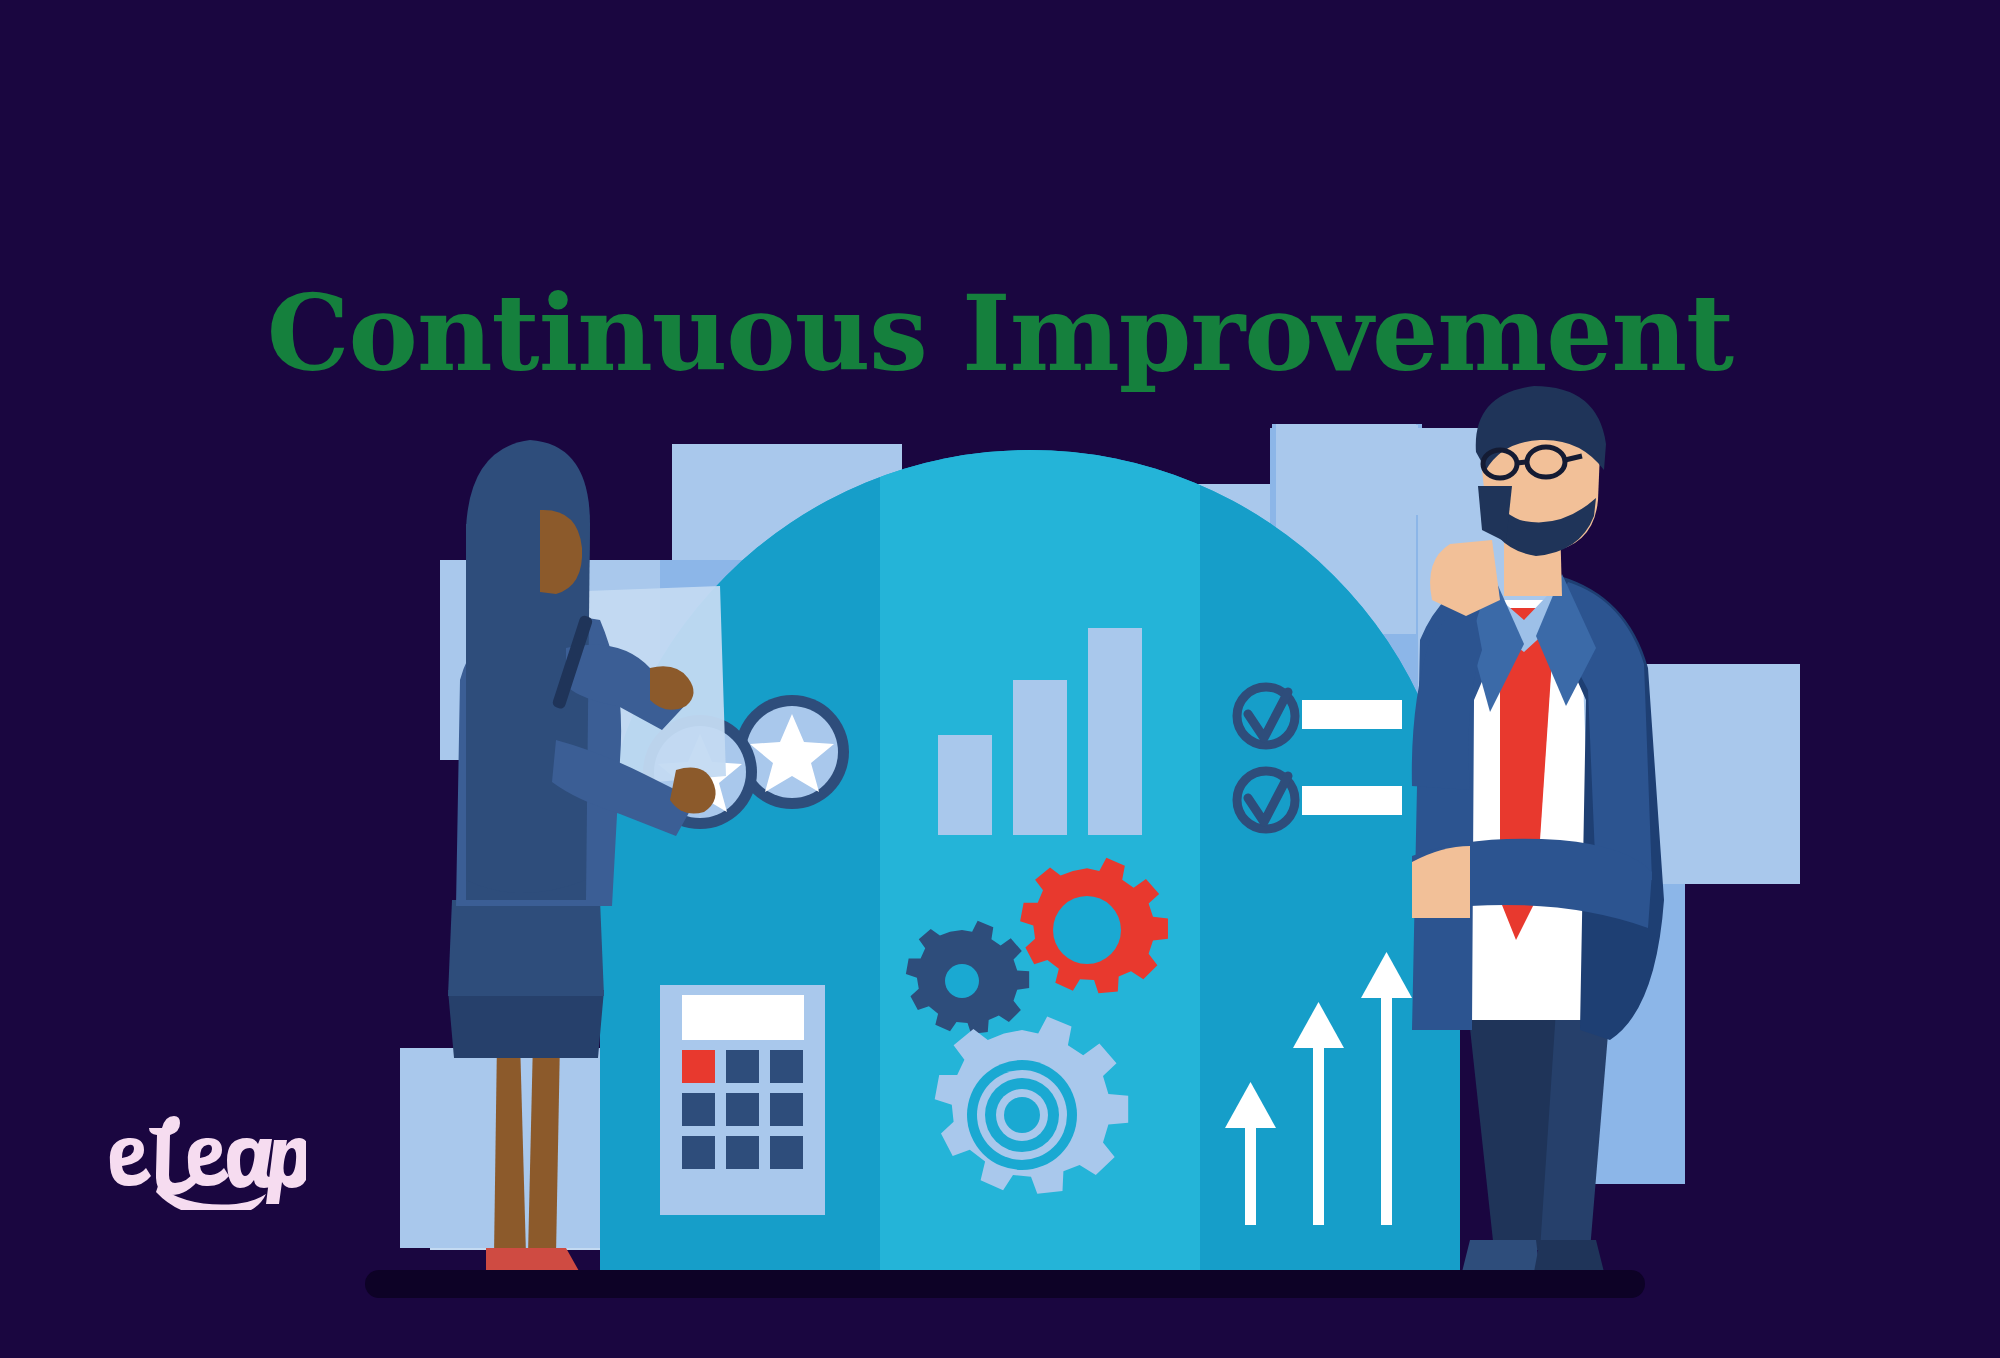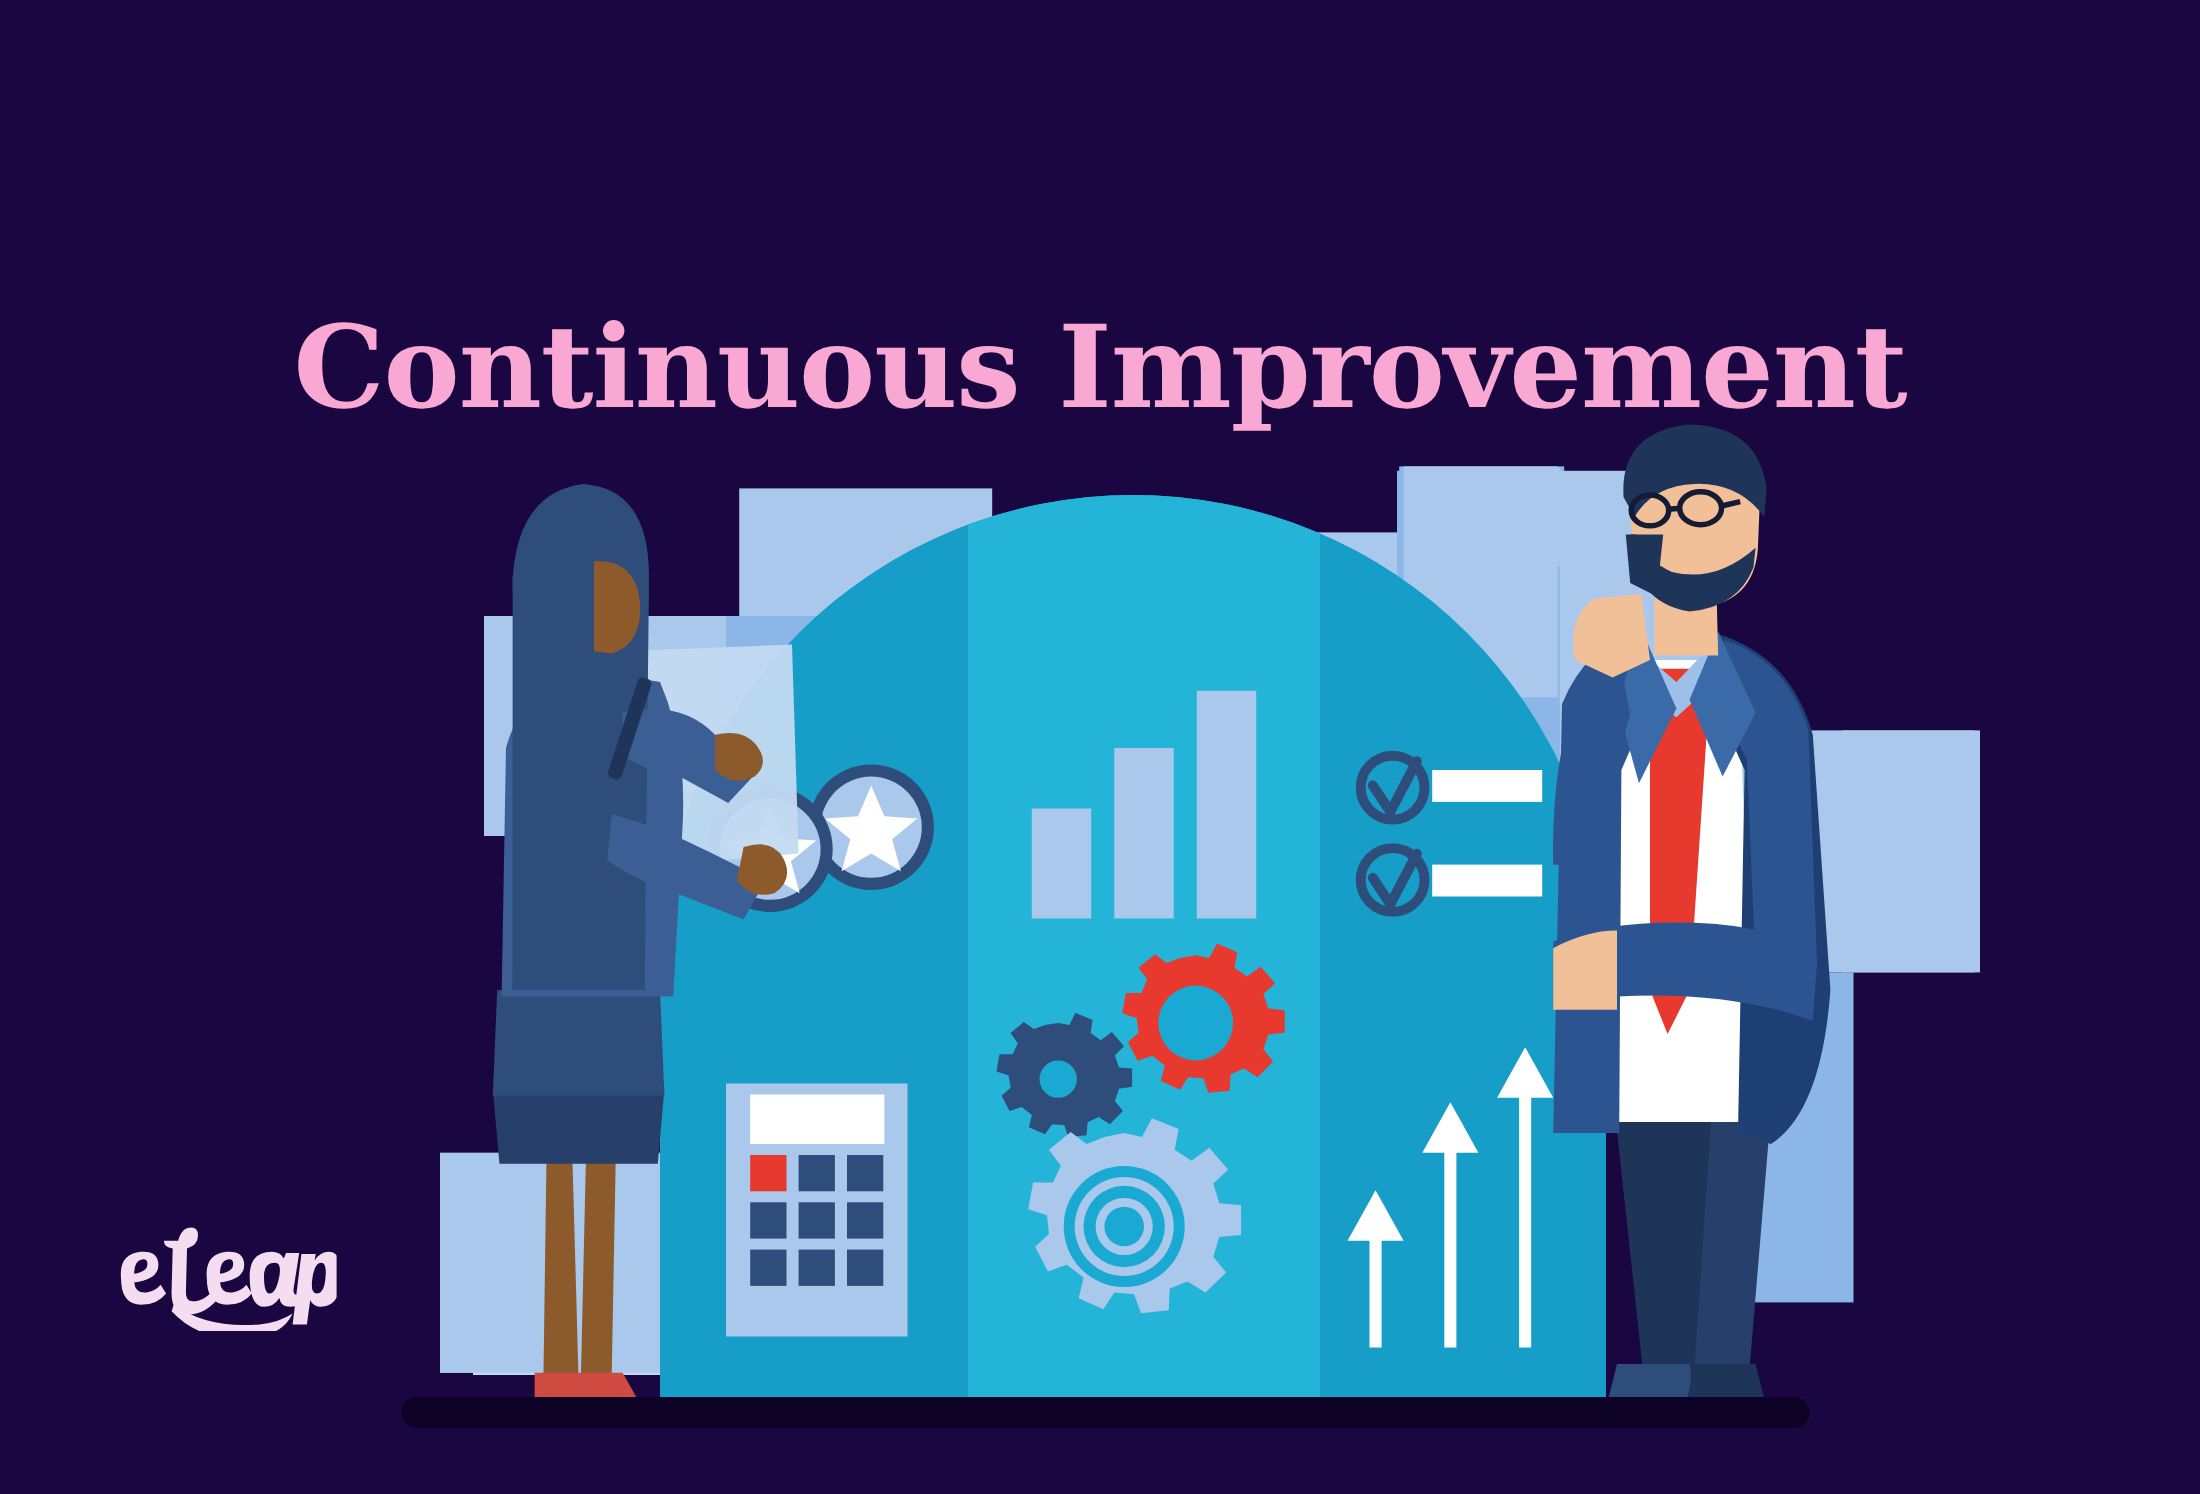--- a/index.html
+++ b/index.html
@@ -248,21 +248,21 @@
           <ellipse cx="1546" cy="462" rx="19" ry="15"></ellipse>
           <path d="M 1517 463 L 1527 462"></path>
           <path d="M 1565 460 L 1582 456"></path>
         </g>
       </g>
 
       <rect x="365" y="1270" width="1280" height="28" rx="14" fill="#0d0226"></rect>
     </svg>
   </div>
 
-  <h1 id="title" style="color: #f9a8d4;">Continuous Improvement</h1>
+  <h1 id="title" style="color: #15803d;">Continuous Improvement</h1>
 
   <div id="logo" title="eLeap">
     <svg width="210" height="110" viewBox="0 0 210 110" xmlns="http://www.w3.org/2000/svg">
       <g fill="#f6dcf0">
 
         <path d="M 14 62 q -2 -22 18 -24 q 16 -1 16 12 q 0 13 -22 16 q 1 10 11 9 q 8 -1 13 -7 l 5 8 q -8 10 -21 10 q -20 1 -20 -24 Z
                  M 26 58 q 12 -2 12 -9 q 0 -5 -5 -4 q -7 1 -7 13 Z"></path>
 
         <path d="M 66 28 q 3 -12 12 -12 q 6 0 6 7 q 0 9 -10 12 l -1 40 q 0 8 6 8 q 12 0 22 -14 l 4 8 q -13 18 -30 18 q -16 0 -15 -22 l 1 -38 q -8 -1 -8 -7 Z"></path>
 

